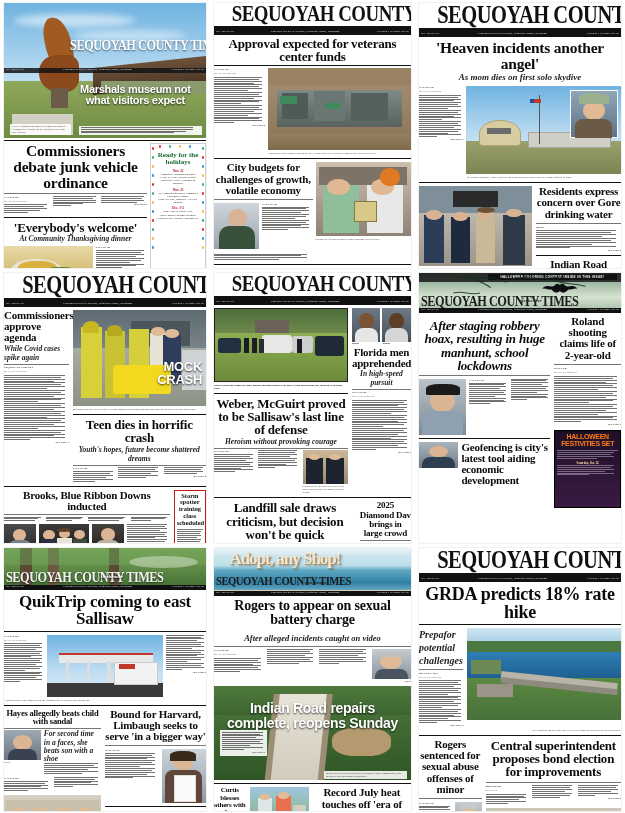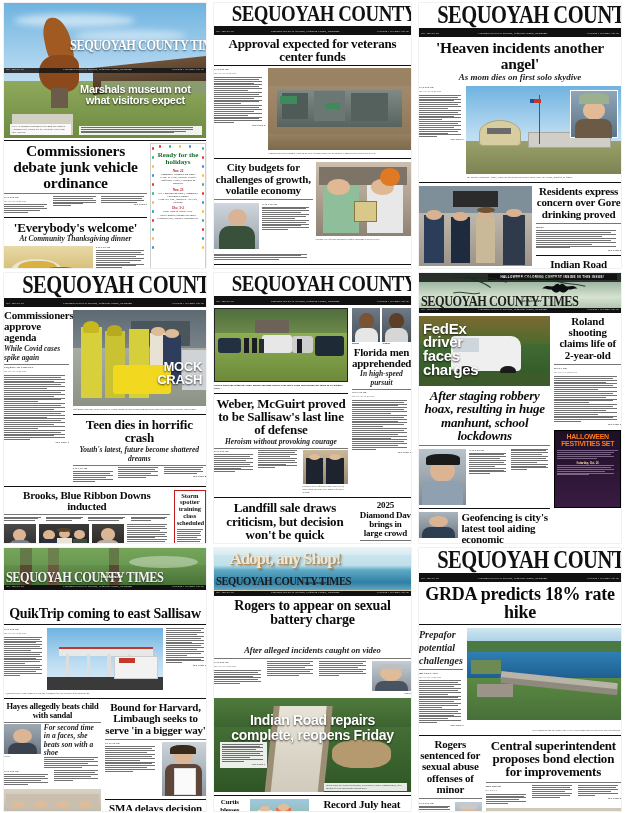--- a/index.html
+++ b/index.html
@@ -424,21 +424,21 @@
           <div style="position:absolute;left:30%;top:32%;width:13%;height:11%;border-radius:50%;background:#d9b391"></div>
           <div style="position:absolute;left:50%;top:38%;width:17%;height:58%;background:#c9b999"></div>
           <div style="position:absolute;left:52%;top:30%;width:13%;height:10%;border-radius:50%;background:#d9b391"></div>
           <div style="position:absolute;left:51%;top:26%;width:16%;height:8%;background:#6d5333;border-radius:50%"></div>
           <div style="position:absolute;left:74%;top:36%;width:20%;height:62%;background:#2f3a4b"></div>
           <div style="position:absolute;left:77%;top:28%;width:14%;height:11%;border-radius:50%;background:#d9b391"></div>
         </div>
 
       </div>
       <div style="flex:1">
-        <div class="hl l3">Residents express concern over Gore drinking proved</div>
+        <div class="hl l3">Residents express concern over Gore drinking water</div>
         <div class="hr thin" style="margin:3px 0"></div>
         <div class="kicker">GORE</div>
         <div class="ln s9"></div>
             <div class="ln s8"></div>
             <div class="ln s9"></div>
             <div class="ln s7"></div>
             <div class="ln s9"></div>
             <div class="ln s8"></div>
             <div class="ln s9"></div>
             <div class="ln s6"></div>
@@ -523,21 +523,21 @@
           <div style="position:absolute;left:30%;top:58%;width:44%;height:30%;background:#f2d81e;border-radius:3px"></div>
           <div style="position:absolute;left:82%;top:42%;width:18%;height:42%;background:#cfd3d6"></div>
           <div class="ovtext" style="right:3%;top:52%;font-size:13px;text-align:right">
             <div>MOCK</div>
             <div>CRASH</div>
           </div>
         </div>
         <div class="cap" style="margin-top:2px">Firefighters and EMS crews extricate a 'victim' during the mock crash demonstration staged for students at Sallisaw High School.</div>
         <div class="hr" style="margin:3px 0"></div>
         <div class="hl l2">Teen dies in horrific crash</div>
-        <div class="deck" style="margin-top:2px">Youth's latest, future become shattered dreams</div>
+        <div class="deck" style="margin-top:2px">Youth's hopes, future become shattered dreams</div>
         <div class="hr thin" style="margin:2px 0"></div>
         <div class="cols">
           <div>
                 <div class="kicker">SALLISAW</div>
                 <div class="ln s9"></div>
                 <div class="ln s8"></div>
                 <div class="ln s9"></div>
                 <div class="ln s7"></div>
                 <div class="ln s9"></div>
                 <div class="ln s5"></div>
@@ -792,35 +792,20 @@
       <div class="wknd" style="position:absolute;left:50%;top:62%;color:#333;font-size:5px">weekender</div>
       <div class="folio" style="position:absolute;left:0;right:0;bottom:0">
             <span>Vol. 128  No. 47</span>
             <span>Published Weekly at Sallisaw, Sequoyah County, Oklahoma</span>
             <span>1 Section  •  16 Pages  •  $1.00</span>
           </div>
     </div>
 
     <div style="display:flex;gap:4px;margin-top:3px">
       <div style="flex:1;min-width:0">
-        <div class="ph" style="height:70px">
-          <div class="ovl forest"></div>
-          <div style="position:absolute;left:0;top:0;right:0;height:40%;background:linear-gradient(#7a6a32,#4f6a2e)"></div>
-          <div style="position:absolute;left:24%;top:28%;width:54%;height:50%;background:#efefef;border-radius:4px 10px 4px 4px"></div>
-          <div style="position:absolute;left:26%;top:32%;width:20%;height:20%;background:#cfd6db"></div>
-          <div style="position:absolute;left:30%;top:72%;width:12%;height:14%;border-radius:50%;background:#1a1a1a"></div>
-          <div style="position:absolute;left:62%;top:72%;width:12%;height:14%;border-radius:50%;background:#1a1a1a"></div>
-          <div style="position:absolute;left:0;bottom:0;right:0;height:18%;background:#3c5a2a"></div>
-          <div class="ovtext" style="left:3%;top:8%;font-size:15px;line-height:.92">
-            <div>FedEx</div>
-            <div>driver</div>
-            <div>faces</div>
-            <div>charges</div>
-          </div>
-        </div>
         <div class="hl l2" style="margin-top:3px;font-style:italic">After staging robbery hoax, resulting in huge manhunt, school lockdowns</div>
         <div class="hr thin" style="margin:3px 0"></div>
         <div style="display:flex;gap:3px">
           <div class="ph" style="width:36%;height:56px">
             <div class="ovl" style="background:linear-gradient(#b9c3cb,#7e8a94)"></div>
             <div style="position:absolute;left:24%;top:20%;width:52%;height:40%;border-radius:50%;background:#dbb493"></div>
             <div style="position:absolute;left:14%;top:10%;width:72%;height:20%;border-radius:40% 40% 10% 10%;background:#1a1a1a"></div>
             <div style="position:absolute;left:6%;top:58%;width:88%;height:46%;background:#8fa0b0;border-radius:8px 8px 0 0"></div>
           </div>
           <div style="flex:1;min-width:0">
@@ -931,21 +916,21 @@
       <div style="position:absolute;left:0;top:0;right:0;height:40%;background:rgba(110,160,90,.55)"></div>
       <div style="position:absolute;left:62%;top:18%;width:34%;height:30%;background:rgba(230,240,225,.45);border-radius:50%"></div>
       <div class="mh mh-md" style="position:absolute;left:1%;top:52%;width:56%;color:#f2f2f2;text-align:left;transform-origin:left center;text-shadow:0 1px 2px rgba(0,0,0,.65)">SEQUOYAH COUNTY TIMES</div>
       <div class="wknd" style="position:absolute;left:48%;top:62%;color:#fff;font-size:5px;text-shadow:0 1px 1px rgba(0,0,0,.6)">weekender</div>
       <div class="folio" style="position:absolute;left:0;right:0;bottom:0">
             <span>Vol. 128  No. 47</span>
             <span>Published Weekly at Sallisaw, Sequoyah County, Oklahoma</span>
             <span>1 Section  •  16 Pages  •  $1.00</span>
           </div>
     </div>
-    <div class="hl l1" style="font-size:14px;margin-top:17px">QuikTrip coming to east Sallisaw</div>
+    <div class="hl l1" style="font-size:17px;margin-top:3px">QuikTrip coming to east Sallisaw</div>
     <div class="hr" style="margin:3px 0"></div>
     <div style="display:flex;gap:3px">
       <div style="width:20%">
         <div class="kicker">SALLISAW</div>
             <div class="byline">BY STAFF WRITER</div>
         <div class="ln s9"></div>
             <div class="ln s8"></div>
             <div class="ln s9"></div>
             <div class="ln s7"></div>
             <div class="ln s9"></div>
@@ -1106,21 +1091,21 @@
       <div class="adopt" style="position:absolute;left:4%;top:2%;width:64%;font-size:17px">Adopt, any Shop!</div>
       <div class="mh mh-sm" style="position:absolute;left:1%;top:56%;width:54%;color:#1b1b1b;text-align:left;transform-origin:left center">SEQUOYAH COUNTY TIMES</div>
       <div class="wknd" style="position:absolute;left:46%;top:66%;color:#222;font-size:5px">weekender</div>
       <div class="folio" style="position:absolute;left:0;right:0;bottom:0">
             <span>Vol. 128  No. 47</span>
             <span>Published Weekly at Sallisaw, Sequoyah County, Oklahoma</span>
             <span>1 Section  •  16 Pages  •  $1.00</span>
           </div>
     </div>
     <div class="hl l2" style="font-size:14px;margin-top:3px">Rogers to appear on sexual battery charge</div>
-    <div class="deck" style="font-size:8.5px;margin-top:18px">After alleged incidents caught on video</div>
+    <div class="deck" style="font-size:8.5px;margin-top:6px">After alleged incidents caught on video</div>
     <div class="hr thin" style="margin:3px 0"></div>
     <div style="display:flex;gap:3px">
       <div style="flex:1">
             <div class="kicker">SALLISAW</div>
             <div class="byline">BY STAFF WRITER</div>
             <div class="ln s9"></div>
             <div class="ln s8"></div>
             <div class="ln s9"></div>
             <div class="ln s7"></div>
             <div class="ln s9"></div>
@@ -1161,21 +1146,21 @@
 
     <div class="ph" style="height:94px;margin-top:3px">
       <div class="ovl forest"></div>
       <div style="position:absolute;left:0;top:0;right:0;height:30%;background:linear-gradient(#4f7a3c,#3d6430)"></div>
       <div style="position:absolute;left:30%;top:8%;width:26%;height:96%;background:linear-gradient(#e7e3d6,#cfcabb);transform:skewX(-6deg)"></div>
       <div style="position:absolute;left:28%;top:8%;width:3%;height:96%;background:#9b8e74;transform:skewX(-6deg)"></div>
       <div style="position:absolute;left:55%;top:8%;width:3%;height:96%;background:#9b8e74;transform:skewX(-6deg)"></div>
       <div style="position:absolute;left:60%;top:44%;width:30%;height:30%;background:#b49a6e;border-radius:40%"></div>
       <div class="ovtext" style="left:6%;right:6%;top:16%;font-size:14px;text-align:center;line-height:1.05">
         <div>Indian Road repairs</div>
-        <div>complete, reopens Friday</div>
+        <div>complete, reopens Sunday</div>
       </div>
       <div style="position:absolute;left:3%;top:46%;width:24%;background:rgba(255,255,255,.9);padding:2px;box-sizing:border-box">
         <div class="ln s9"></div>
             <div class="ln s8"></div>
             <div class="ln s9"></div>
             <div class="ln s7"></div>
             <div class="ln s9"></div>
             <div class="ln s8"></div>
             <div class="ln s9"></div>
             <div class="ln s6"></div>

